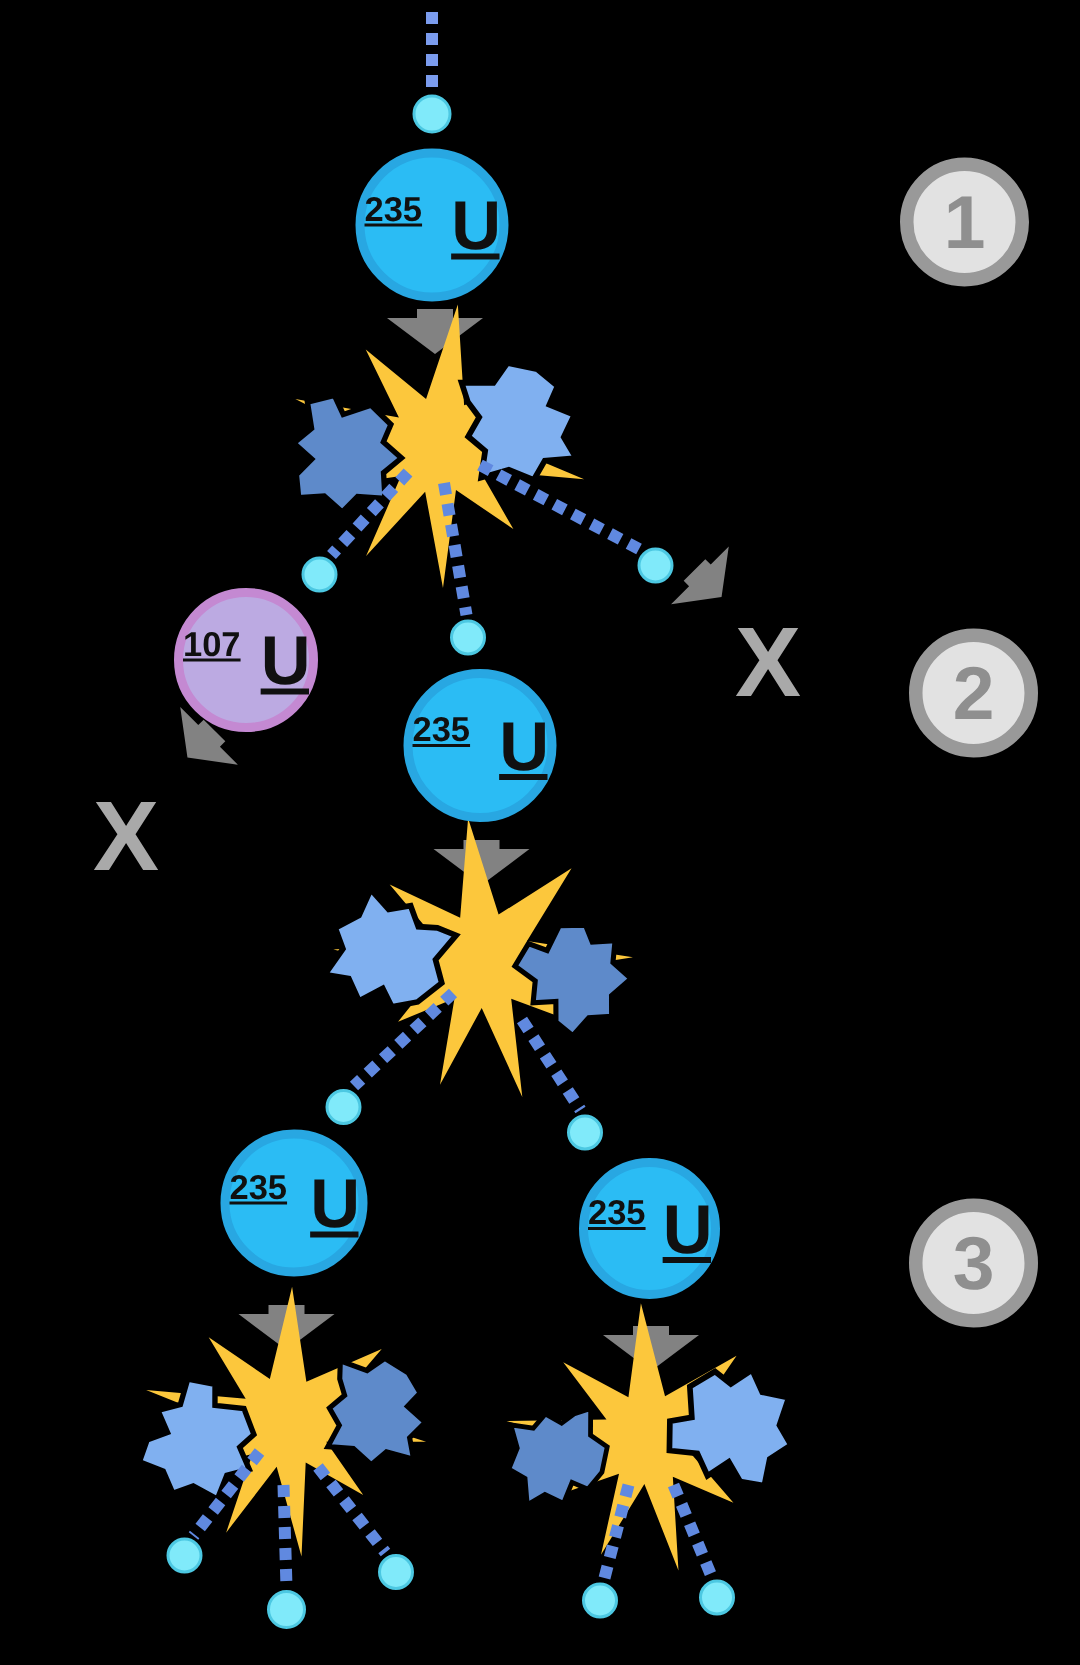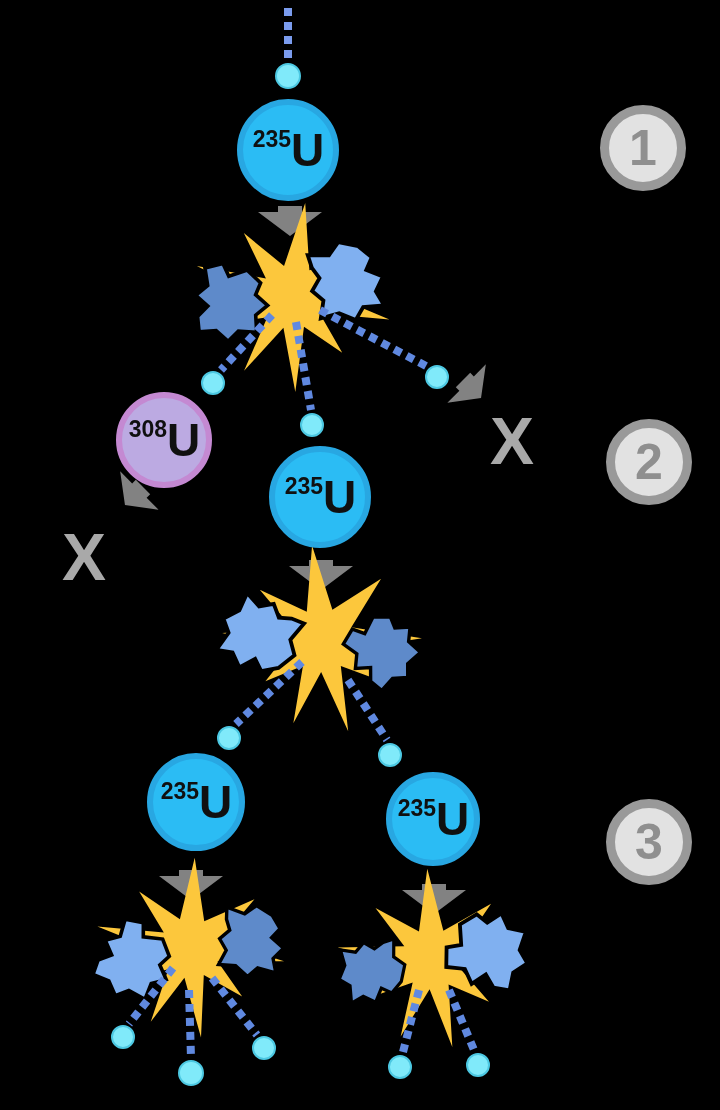--- a/index.html
+++ b/index.html
@@ -11,22 +11,22 @@
   .star{fill:var(--starburst);}
   .frag-med{fill:var(--fragment-medium);stroke:var(--fragment-outline);stroke-width:4;}
   .frag-light{fill:var(--fragment-light);stroke:var(--fragment-outline);stroke-width:4;}
   .trail{stroke:var(--trail);stroke-width:8;stroke-dasharray:8 6;fill:none;}
   .trail-bright{stroke:var(--trail-bright);}
   .neutron{fill:var(--neutron);stroke:var(--neutron-edge);stroke-width:2;}
   .arrow{fill:var(--arrow);}
 
   
   .nucleus{position:absolute;border-radius:50%;box-sizing:border-box;
-           display:flex;align-items:center;justify-content:center;
-           color:var(--nucleus-text);font-weight:bold;}
+           display:flex;align-items:center;justify-content:space-between;
+           color:var(--nucleus-text);font-weight:bold;text-decoration:underline;}
   .nucleus.u235{background:var(--u235-fill);border:6px solid var(--u235-edge);}
   .nucleus.u238{background:var(--u238-fill);border:6px solid var(--u238-edge);}
   .nucleus .mass{font-size:23px;transform:translateY(-11px);}
   .nucleus .sym{font-size:46px;letter-spacing:-1px;line-height:1;}
 
   
   .badge{position:absolute;width:86px;height:86px;border-radius:50%;box-sizing:border-box;
          background:var(--badge-fill);border:9px solid var(--badge-edge);
          display:flex;align-items:center;justify-content:center;
          color:var(--badge-text);font-size:50px;font-weight:bold;}
@@ -113,21 +113,21 @@
       <circle class="neutron" cx="478" cy="1065" r="11"></circle>
     </g>
   </svg>
 
   <div class="nucleus u235" style="left:237px;top:99px;width:102px;height:102px;">
     <span class="mass">235</span>
       <span class="sym">U</span>
   </div>
 
   <div class="nucleus u238" style="left:116px;top:392px;width:96px;height:96px;">
-    <span class="mass">308</span>
+    <span class="mass">107</span>
       <span class="sym">U</span>
   </div>
 
   <div class="nucleus u235" style="left:269px;top:446px;width:102px;height:102px;">
     <span class="mass">235</span>
       <span class="sym">U</span>
   </div>
 
   <div class="nucleus u235" style="left:147px;top:753px;width:98px;height:98px;">
     <span class="mass">235</span>

